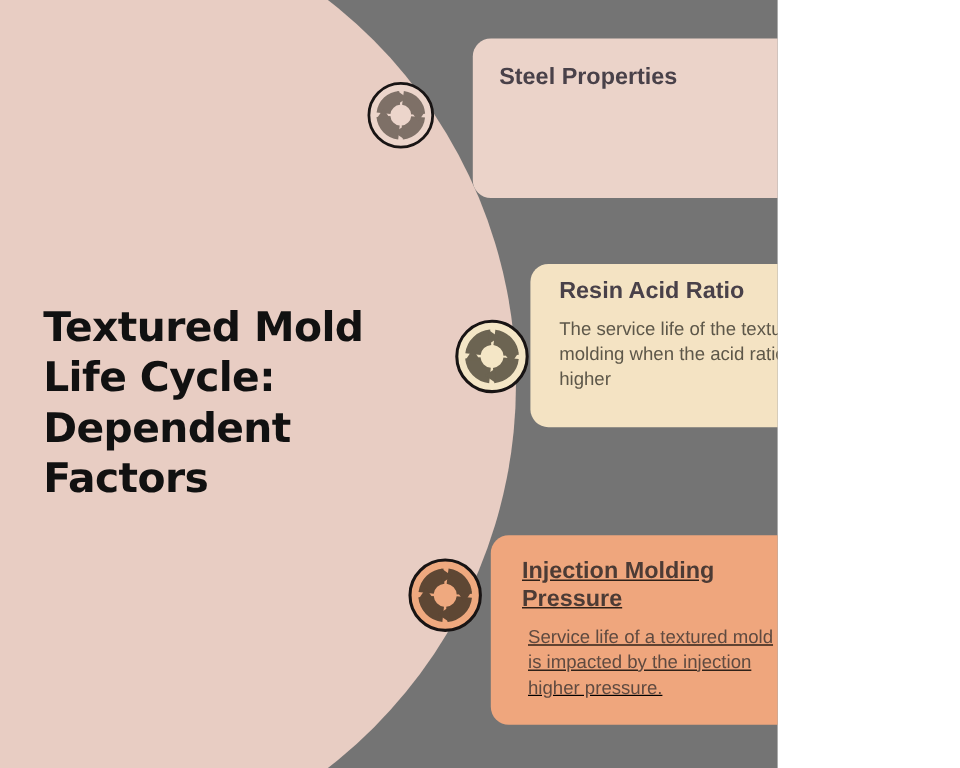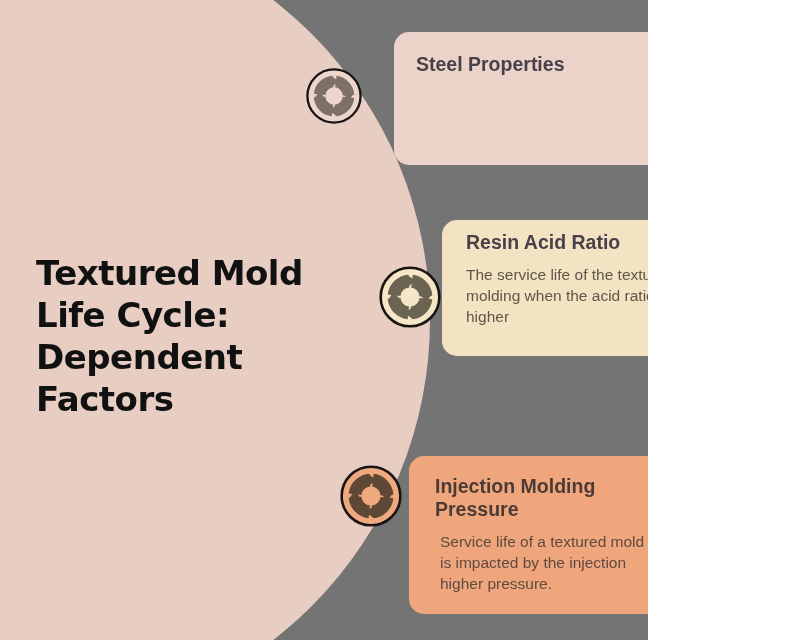--- a/index.html
+++ b/index.html
@@ -34,21 +34,21 @@
     margin-top: 12px;
   }
   .card {
     position: absolute;
     border-radius: 15px;
     background: var(--cardBg);
     box-sizing: border-box;
   }
   .card-1 { left: 394px; top: 32px;  width: 268px; height: 133px; padding: 21px 22px; }
   .card-2 { left: 442px; top: 220px; width: 266px; height: 136px; padding: 11px 24px; }
-  .card-3 { left: 409px; top: 456px; width: 268px; height: 158px; padding: 19px 26px; }
+  .card-3 { left: 409px; top: 446px; width: 268px; height: 158px; padding: 19px 26px; text-decoration: underline; }
   .card h2 {
     margin: 0;
     font-size: 19.5px;
     font-weight: bold;
     line-height: 1.18;
     color: var(--cardTitle, #494149);
   }
   .card p {
     margin: 11px 0 0 0;
     font-size: 15.5px;

